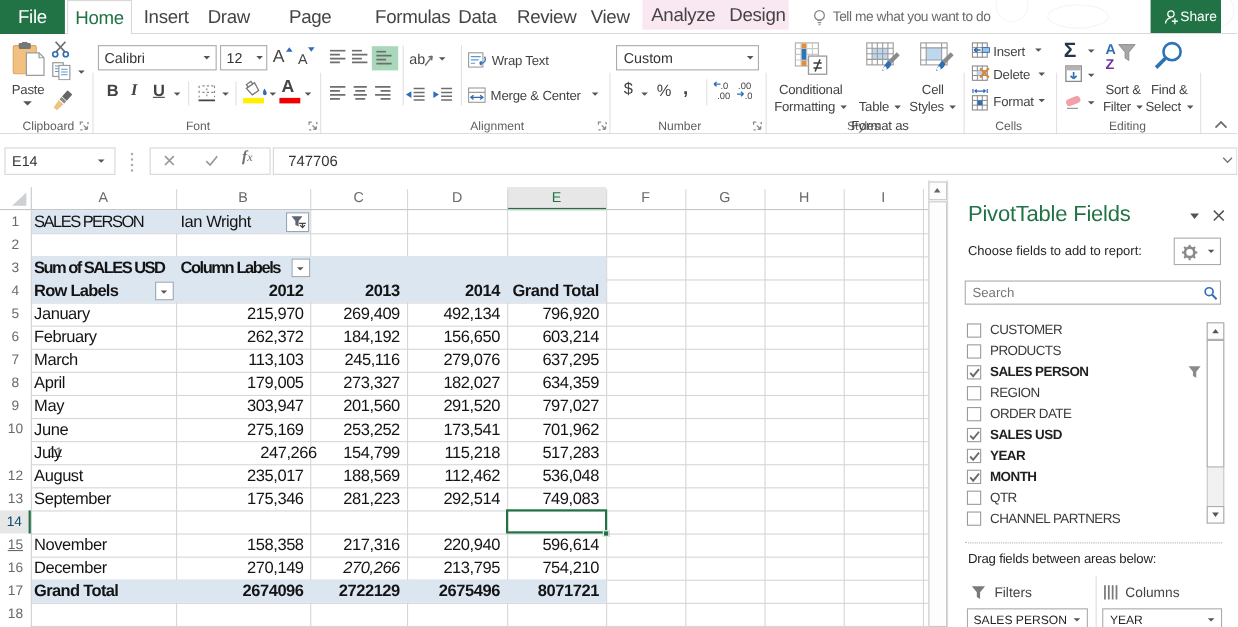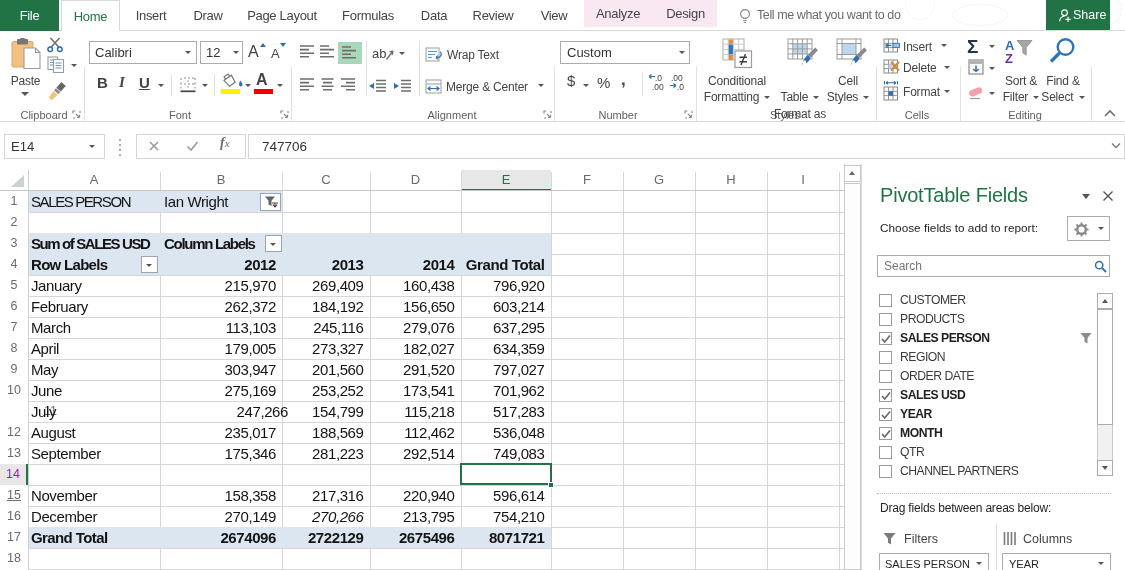--- a/index.html
+++ b/index.html
@@ -3,21 +3,21 @@
 <meta charset="utf-8">
 <style>
 * { margin:0; padding:0; box-sizing:border-box; }
 html,body { width:1125px; height:570px; overflow:hidden; background:#fff;
   font-family:"Liberation Sans", sans-serif; }
 .abs { position:absolute; }
 #page { position:relative; width:1125px; height:570px; background:#fff; overflow:hidden; }
 .td { width:0;height:0;border-left:4px solid transparent;border-right:4px solid transparent;border-top:4px solid #555; }
 .tds { width:0;height:0;border-left:3px solid transparent;border-right:3px solid transparent;border-top:3.5px solid #555; }
 #tabbar { position:absolute; left:0; top:0; width:1125px; height:31px; background:#fff; }
-.tab { position:absolute; top:0; height:31px; line-height:31px; font-size:13px; letter-spacing:-0.3px; color:#444; text-align:center; }
+.tab { position:absolute; top:0; height:31px; line-height:31px; font-size:17px; letter-spacing:-0.3px; color:#444; text-align:center; }
 #ribbon { position:absolute; left:0; top:31px; width:1125px; height:90px; background:#fff; }
 .gsep { position:absolute; top:35px; width:1px; height:84px; background:#e2e2e2; }
 .glabel { position:absolute; top:78px; font-size:11px; color:#5f5f5f; text-align:center; }
 .rt { position:absolute; font-size:12px; letter-spacing:-0.2px; color:#444; line-height:14px; }
 .combo { position:absolute; background:#fff; border:1px solid #ababab; }
 #fbar { position:absolute; left:0; top:122px; width:1125px; height:42px; background:#fff; }
 .fbox { position:absolute; background:#fff; border:1px solid #d6d6d6; }
 #sheet { position:absolute; left:0; top:164px; width:844px; height:406px; background:#fff; }
 .colhdr { position:absolute; top:6px; height:20px; line-height:20px; font-size:13px; color:#696969; text-align:center; }
 .rowhdr { position:absolute; left:0; width:28px; height:21px; font-size:12.5px; color:#6a6a6a; text-align:center; line-height:21px; }
@@ -396,21 +396,21 @@
 <div class="rowhdr" style="top:89.5px;">4</div>
 <div class="rowhdr" style="top:110.5px;">5</div>
 <div class="rowhdr" style="top:131.5px;">6</div>
 <div class="rowhdr" style="top:152.5px;">7</div>
 <div class="rowhdr" style="top:173.5px;">8</div>
 <div class="rowhdr" style="top:194.5px;">9</div>
 <div class="rowhdr" style="top:215.5px;">10</div>
 <div class="rowhdr" style="top:236.5px;padding-left:44px;">11</div>
 <div class="rowhdr" style="top:257.5px;">12</div>
 <div class="rowhdr" style="top:278.5px;">13</div>
-<div class="rowhdr" style="top:299.5px;background:#e7e7e7;color:#a21caf;border-right:2.5px solid #217346;">14</div>
+<div class="rowhdr" style="top:299.5px;background:#e7e7e7;color:#0c4a6e;border-right:2.5px solid #217346;">14</div>
 <div class="rowhdr" style="top:320.5px;text-decoration:underline;">15</div>
 <div class="rowhdr" style="top:341.5px;">16</div>
 <div class="rowhdr" style="top:362.5px;">17</div>
 <div class="rowhdr" style="top:383.5px;">18</div>
 <div class="fill" style="left:28.5px;top:27.0px;width:253.5px;height:20.5px;"></div>
 <div class="fill" style="left:28.5px;top:69.0px;width:522.5px;height:20.5px;"></div>
 <div class="fill" style="left:28.5px;top:90.0px;width:522.5px;height:20.5px;"></div>
 <div class="fill" style="left:28.5px;top:363.0px;width:522.5px;height:20.5px;"></div>
 <div class="row" style="left:0;top:26.5px;width:846px;">
         <span class="cl" style="letter-spacing:-1.4px;">SALES PERSON</span>
@@ -424,21 +424,21 @@
         <span class="cl b" style="letter-spacing:-0.7px;">Row Labels</span>
         <span class="num b" style="left:156px;width:120px;">2012</span>
         <span class="num b" style="left:243.5px;width:120px;">2013</span>
         <span class="num b" style="left:334.5px;width:120px;">2014</span>
         <span class="num b" style="left:424.5px;width:120px;">Grand Total</span>
       </div>
 <div class="row" style="left:0;top:110.5px;width:846px;">
         <span class="cl">January</span>
         <span class="num" style="left:156px;width:120px;">215,970</span>
         <span class="num" style="left:243.5px;width:120px;">269,409</span>
-        <span class="num" style="left:334.5px;width:120px;">160,438</span>
+        <span class="num" style="left:334.5px;width:120px;">492,134</span>
         <span class="num" style="left:424.5px;width:120px;">796,920</span>
       </div>
 <div class="row" style="left:0;top:131.5px;width:846px;">
         <span class="cl">February</span>
         <span class="num" style="left:156px;width:120px;">262,372</span>
         <span class="num" style="left:243.5px;width:120px;">184,192</span>
         <span class="num" style="left:334.5px;width:120px;">156,650</span>
         <span class="num" style="left:424.5px;width:120px;">603,214</span>
       </div>
 <div class="row" style="left:0;top:152.5px;width:846px;">

